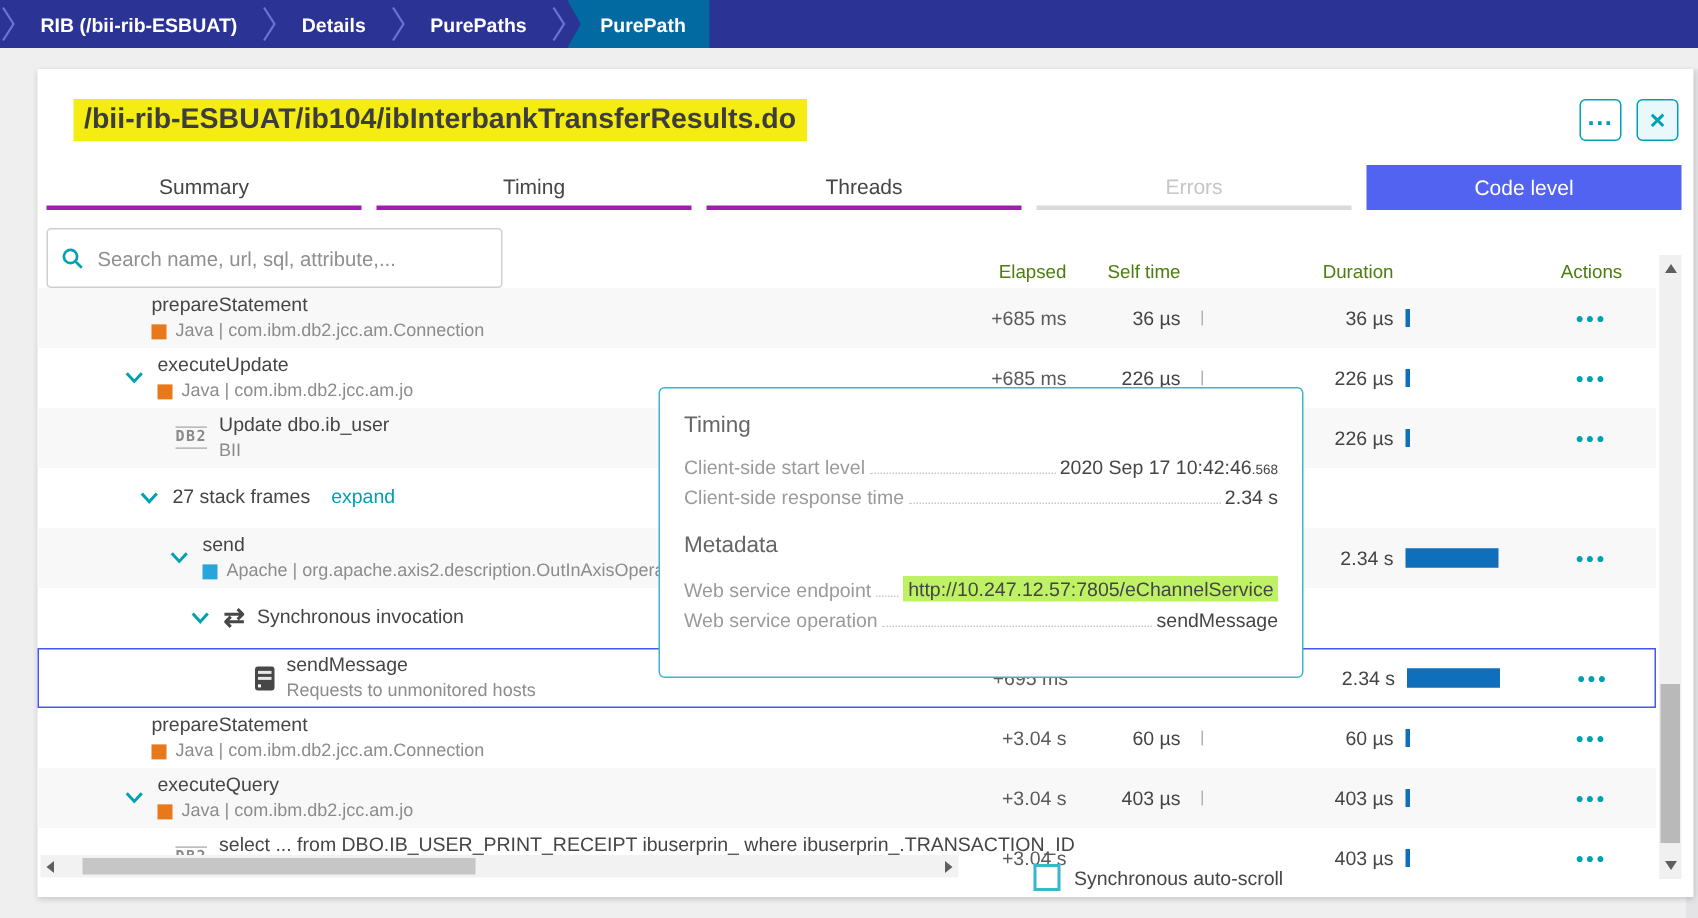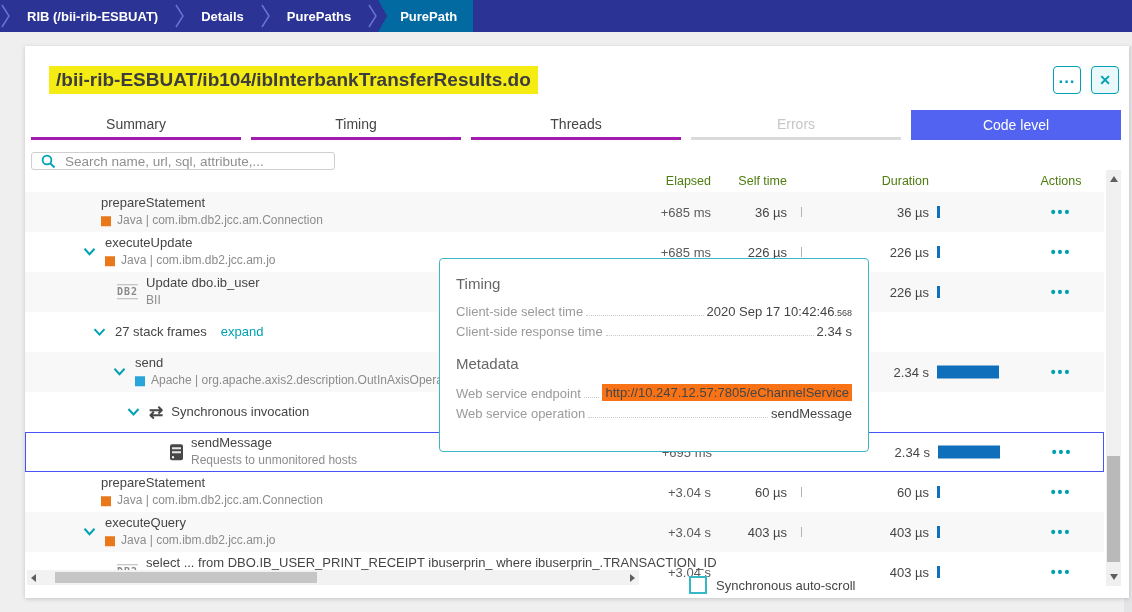--- a/index.html
+++ b/index.html
@@ -22,21 +22,21 @@
         display:flex;align-items:center;justify-content:center;cursor:pointer;padding:0;}
   .hbtn.more{right:48px;font-size:17px;font-weight:700;letter-spacing:1px;line-height:1;padding-bottom:6px;}
   .hbtn.close{right:10px;background:#e9f8fb;font-size:14px;font-weight:700;}
   
   .tabs{position:absolute;left:6px;right:8px;top:64px;height:30px;display:flex;gap:10px;}
   .tab{flex:1;display:flex;align-items:center;justify-content:center;font-size:14px;color:#454545;
        border-bottom:3px solid #a21caf;cursor:pointer;}
   .tab.active{background:#5163f0;color:#fff;border-bottom:none;}
   .tab.disabled{color:#c6c6c6;border-bottom-color:#dadada;}
   
-  .search{position:absolute;left:6px;top:106px;width:304px;height:18px;border:1px solid #cfcfcf;border-radius:3px;
+  .search{position:absolute;left:6px;top:106px;width:304px;height:40px;border:1px solid #cfcfcf;border-radius:3px;
           background:#fff;display:flex;align-items:center;gap:7px;padding:0 9px;box-sizing:border-box;}
   .search input{border:none;outline:none;flex:1;font-size:13.5px;color:#454545;font-family:"Liberation Sans",sans-serif;background:transparent;}
   .search input::placeholder{color:#8f8f8f;}
   
   .thead{position:absolute;top:124px;left:0;width:1079px;height:22px;font-size:12.5px;color:#4d7c0f;}
   .th{position:absolute;top:0;line-height:22px;}
   .th-elapsed{left:586px;width:100px;text-align:right;}
   .th-self{left:680px;width:82px;text-align:right;}
   .th-dur{left:797px;width:107px;text-align:right;}
   .th-act{left:1008px;width:56px;text-align:center;}
@@ -67,21 +67,21 @@
   .m-actions{left:1008px;width:56px;text-align:center;color:#00a1b2;font-weight:700;font-size:14px;letter-spacing:2px;cursor:pointer;}
   
   .tooltip{position:absolute;left:414px;top:212px;width:430px;height:194px;background:#fff;border:1px solid #3fb6c4;
            border-radius:4px;z-index:5;box-sizing:border-box;padding:12px 16px 10px;}
   .tt-title{font-size:15px;color:#666;margin:4px 0 12px;}
   .tt-title.meta{margin-top:16px;}
   .tt-row{display:flex;align-items:flex-end;font-size:13px;margin:5px 0;}
   .tt-label{color:#9a9a9a;white-space:nowrap;}
   .leader{flex:1;border-bottom:1px dotted #c9c9c9;margin:0 3px 3px;}
   .tt-value{color:#454545;white-space:nowrap;}
-  .tt-value.hl{background:#f97316;padding:1px 3px;}
+  .tt-value.hl{background:#bef264;padding:1px 3px;}
   .ms-small{font-size:9px;}
   
   .vscroll{position:absolute;left:1081px;top:124px;width:15px;height:416px;background:#f0f0f0;}
   .vthumb{position:absolute;left:1px;right:1px;top:286px;height:106px;background:#b9b9b9;cursor:grab;}
   .tri{width:0;height:0;position:absolute;}
   .tri-up{left:4px;top:6px;border-left:4px solid transparent;border-right:4px solid transparent;border-bottom:6px solid #5f5f5f;}
   .tri-down{left:4px;bottom:6px;border-left:4px solid transparent;border-right:4px solid transparent;border-top:6px solid #5f5f5f;}
   .hscroll{position:absolute;left:2px;top:524px;width:612px;height:15px;background:#f2f2f2;}
   .hthumb{position:absolute;top:2px;height:11px;left:28px;width:262px;background:#c6c6c6;cursor:grab;}
   .tri-left{top:4px;left:4px;border-top:4px solid transparent;border-bottom:4px solid transparent;border-right:5px solid #5f5f5f;}
@@ -335,21 +335,21 @@
           <span class="m m-elapsed">+3.04 s</span>
           <span class="m m-dur">403 µs</span>
           <span class="dur-tick"></span>
           <span class="m m-actions">•••</span>
         </div>
       </div>
 
     <div class="tooltip" id="tooltip">
         <div class="tt-title">Timing</div>
         <div class="tt-row">
-          <span class="tt-label">Client-side select time</span>
+          <span class="tt-label">Client-side start level</span>
           <span class="leader"></span>
           <span class="tt-value">2020 Sep 17 10:42:46<span class="ms-small">.568</span></span>
         </div>
         <div class="tt-row">
           <span class="tt-label">Client-side response time</span>
           <span class="leader"></span>
           <span class="tt-value">2.34 s</span>
         </div>
         <div class="tt-title meta">Metadata</div>
         <div class="tt-row">

